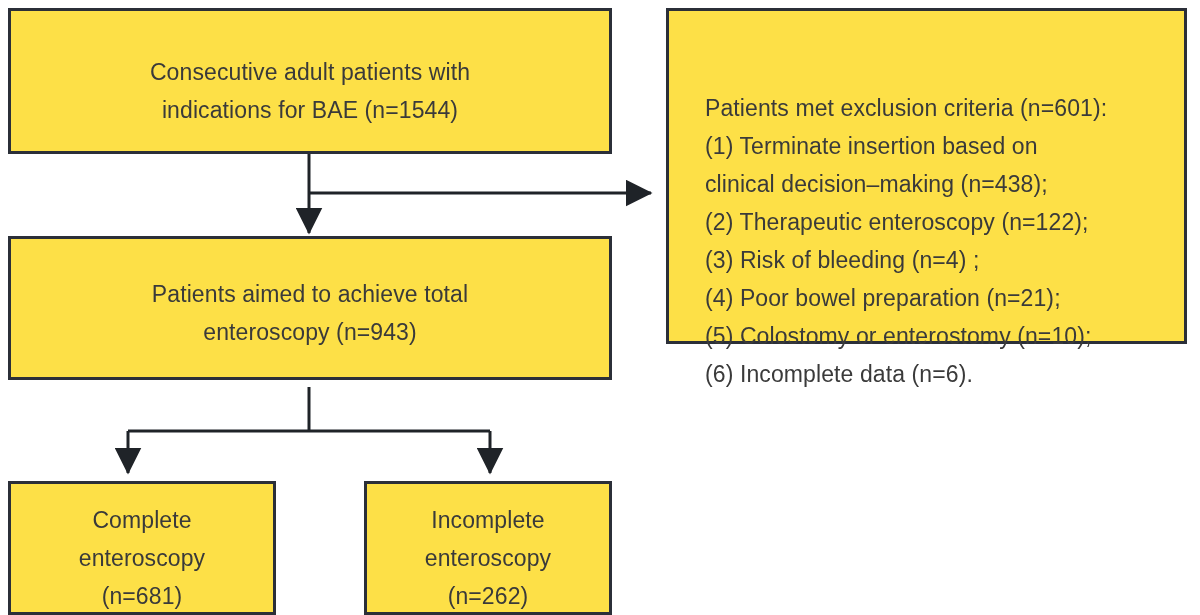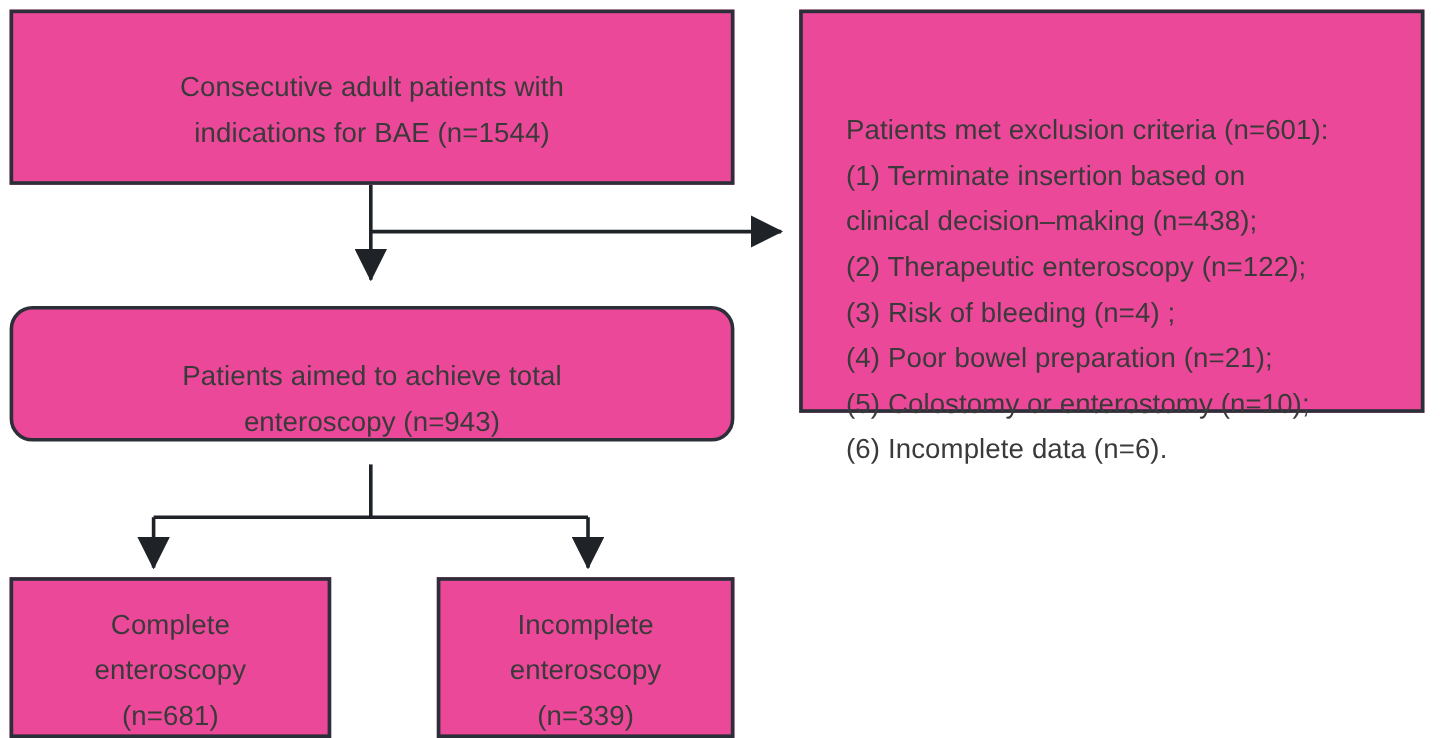--- a/index.html
+++ b/index.html
@@ -12,21 +12,21 @@
     width: 1200px;
     height: 615px;
     background: #ffffff;
     font-family: "Liberation Sans", "DejaVu Sans", sans-serif;
     overflow: hidden;
   }
   .flow-box {
     position: absolute;
     box-sizing: border-box;
     border: 3px solid #2b2f38;
-    background: #ec4899;
+    background: #fde047;
     color: #3a3a3a;
     font-size: 23px;
     line-height: 38px;
     letter-spacing: 0.1px;
   }
   .flow-box .box-text {
     display: block;
     white-space: pre-line;
   }
   .centered-text {
@@ -37,21 +37,21 @@
   }
   .left-text {
     position: absolute;
     text-align: left;
     margin-top: 48px;
   }
 
   
   #box-source   { left: 8px;   top: 8px;   width: 604px; height: 146px; }
   #box-excluded { left: 666px; top: 8px;   width: 521px; height: 336px; }
-  #box-aimed    { left: 8px;   top: 255px; width: 604px; height: 113px; border-radius: 19px; }
+  #box-aimed    { left: 8px;   top: 236px; width: 604px; height: 144px; }
   #box-complete { left: 8px;   top: 481px; width: 268px; height: 134px; }
   #box-incomplete{left: 364px; top: 481px; width: 248px; height: 134px; }
 
   
   #text-source     { top: 42px; }
   #text-aimed      { top: 36px; }
   #text-complete   { top: 17px; }
   #text-incomplete { top: 17px; }
   #text-excluded   { left: 36px; top: 30px; right: 10px; }
 
@@ -116,16 +116,16 @@
 
   <div class="flow-box" id="box-complete">
     <span class="box-text centered-text" id="text-complete">Complete
 enteroscopy
 (n=681)</span>
   </div>
 
   <div class="flow-box" id="box-incomplete">
     <span class="box-text centered-text" id="text-incomplete">Incomplete
 enteroscopy
-(n=339)</span>
+(n=262)</span>
   </div>
 
 </div>
 
 </body></html>

